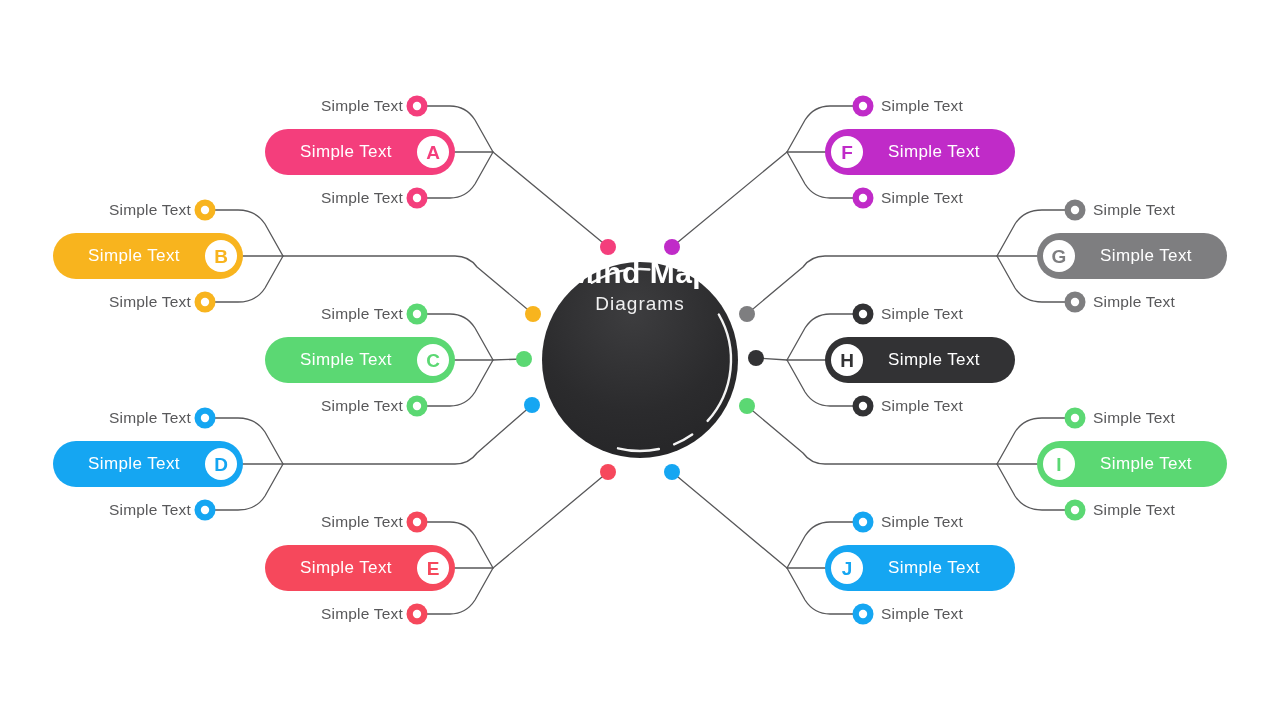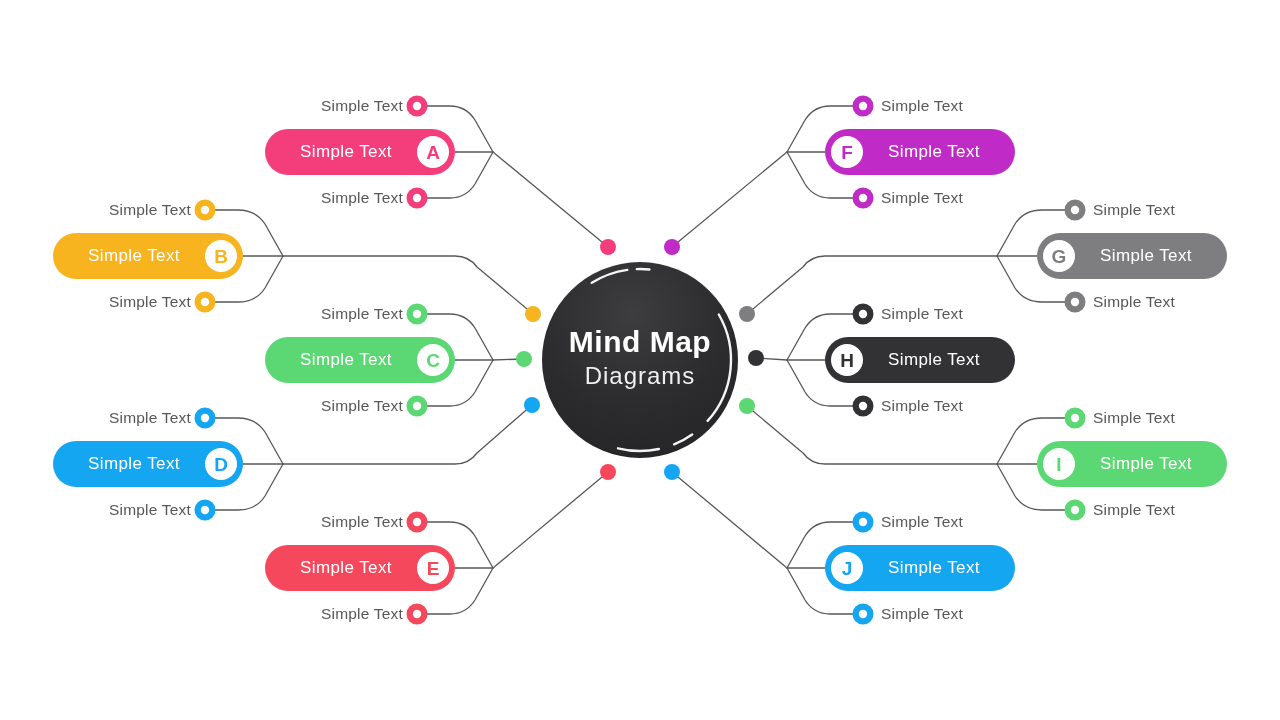--- a/index.html
+++ b/index.html
@@ -37,26 +37,26 @@
   }
   .sl-lo{left:243px;text-align:right;}   
   .sl-li{left:31px;text-align:right;}    
   .sl-ro{left:881px;text-align:left;}    
   .sl-ri{left:1093px;text-align:left;}   
 
   
   .center-circle{
     position:absolute;left:542px;top:262px;width:196px;height:196px;border-radius:50%;
     background:radial-gradient(circle at 46% 26%, #3d3d3f 0%, #2b2b2d 55%, #232325 100%);
-    z-index:2;display:flex;flex-direction:column;align-items:center;justify-content:center;
+    z-index:2;display:flex;flex-direction:column;align-items:center;
   }
   .center-arcs{position:absolute;left:0;top:0;}
   .arc{fill:none;stroke:#ffffff;stroke-width:2.4;stroke-linecap:round;opacity:.95;}
   .center-title{position:relative;color:#fff;font-size:30px;font-weight:700;letter-spacing:.5px;margin-top:-6px;}
-  .center-sub{position:relative;color:#f0f0f0;font-size:24px;font-weight:300;letter-spacing:1px;margin-top:3px;}
+  .center-sub{position:relative;color:#f0f0f0;font-size:19px;font-weight:300;letter-spacing:1px;margin-top:3px;}
 </style>
 </head>
 <body>
 
 <div class="stage">
 
   <svg class="wires" width="1280" height="720" viewBox="0 0 1280 720">
 
     <path class="wire" d="M 433 152 H 493 L 608 247"></path>
     <path class="wire" d="M 427 106 H 450 Q 466 106 475 120 L 493 152"></path>

